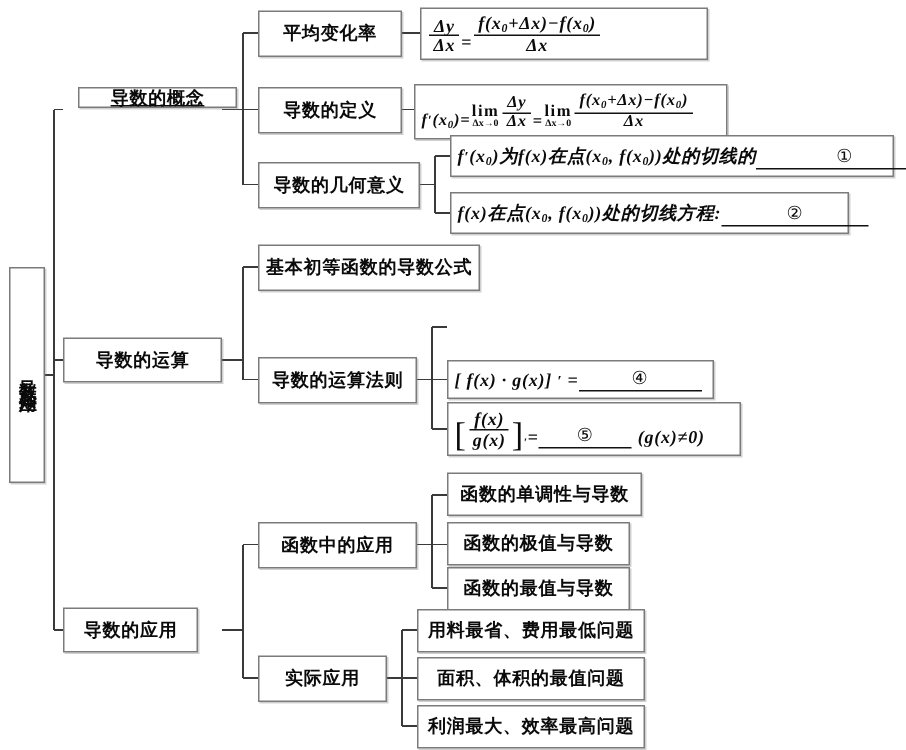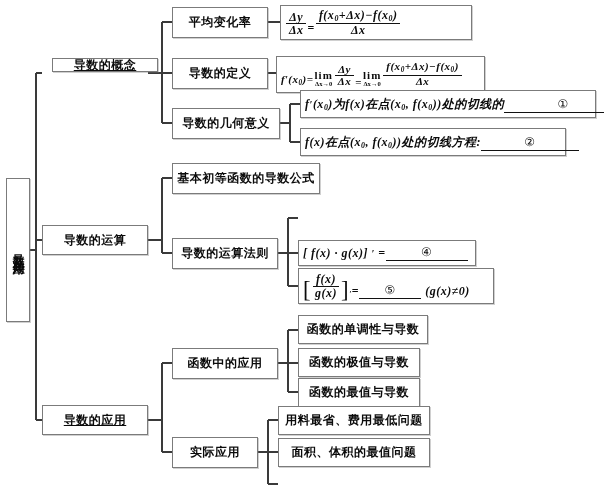--- a/index.html
+++ b/index.html
@@ -158,38 +158,39 @@
       <path d="M268 420 L278 420"></path>
       <path d="M268 452 L278 452"></path>
       <path d="M268 484 L278 484"></path>
     </g>
   </svg>
 
   <div class="node cjk root" style="left:6px; top:178px; width:24px; height:144px;">导数及其应用</div>
 
   <div class="node cjk" style="left:52px; top:58px; width:106px; height:14px;text-decoration:underline;">导数的概念</div>
   <div class="node cjk" style="left:42px; top:225px; width:106px; height:30px;text-align:right;">导数的运算</div>
-  <div class="node cjk" style="left:42px; top:405px; width:106px; height:30px;text-decoration:underline;">导数的应用</div>
+  <div class="node cjk" style="left:42px; top:405px; width:90px; height:30px;">导数的应用</div>
 
   <div class="node cjk" style="left:172px; top:7px; width:96px; height:31px;">平均变化率</div>
   <div class="node cjk" style="left:172px; top:58px; width:96px; height:31px;">导数的定义</div>
   <div class="node cjk" style="left:172px; top:108px; width:108px; height:31px;">导数的几何意义</div>
 
   <div class="node cjk" style="left:172px; top:163px; width:148px; height:31px;">基本初等函数的导数公式</div>
   <div class="node cjk" style="left:172px; top:238px; width:106px; height:31px;">导数的运算法则</div>
 
   <div class="node cjk" style="left:172px; top:348px; width:106px; height:31px;">函数中的应用</div>
   <div class="node cjk" style="left:172px; top:437px; width:86px; height:31px;">实际应用</div>
 
   <div class="node cjk" style="left:298px; top:315px; width:130px; height:29px;">函数的单调性与导数</div>
   <div class="node cjk" style="left:298px; top:348px; width:122px; height:29px;">函数的极值与导数</div>
   <div class="node cjk" style="left:298px; top:378px; width:122px; height:29px;">函数的最值与导数</div>
 
   <div class="node cjk" style="left:278px; top:406px; width:152px; height:29px;">用料最省、费用最低问题</div>
   <div class="node cjk" style="left:278px; top:438px; width:152px; height:29px;">面积、体积的最值问题</div>
+  <div class="node cjk" style="left:278px; top:470px; width:152px; height:29px;">利润最大、效率最高问题</div>
 
   <div class="node formula" style="left:280px; top:5px; width:192px; height:35px;">
     <span class="mrow">
       <span class="frac">
         <span class="num it">Δy</span>
         <span class="den it">Δx</span>
       </span>
       <span>=</span>
       <span class="frac">
         <span class="num it">f(x<span class="sub">0</span>+Δx)−f(x<span class="sub">0</span>)</span>

